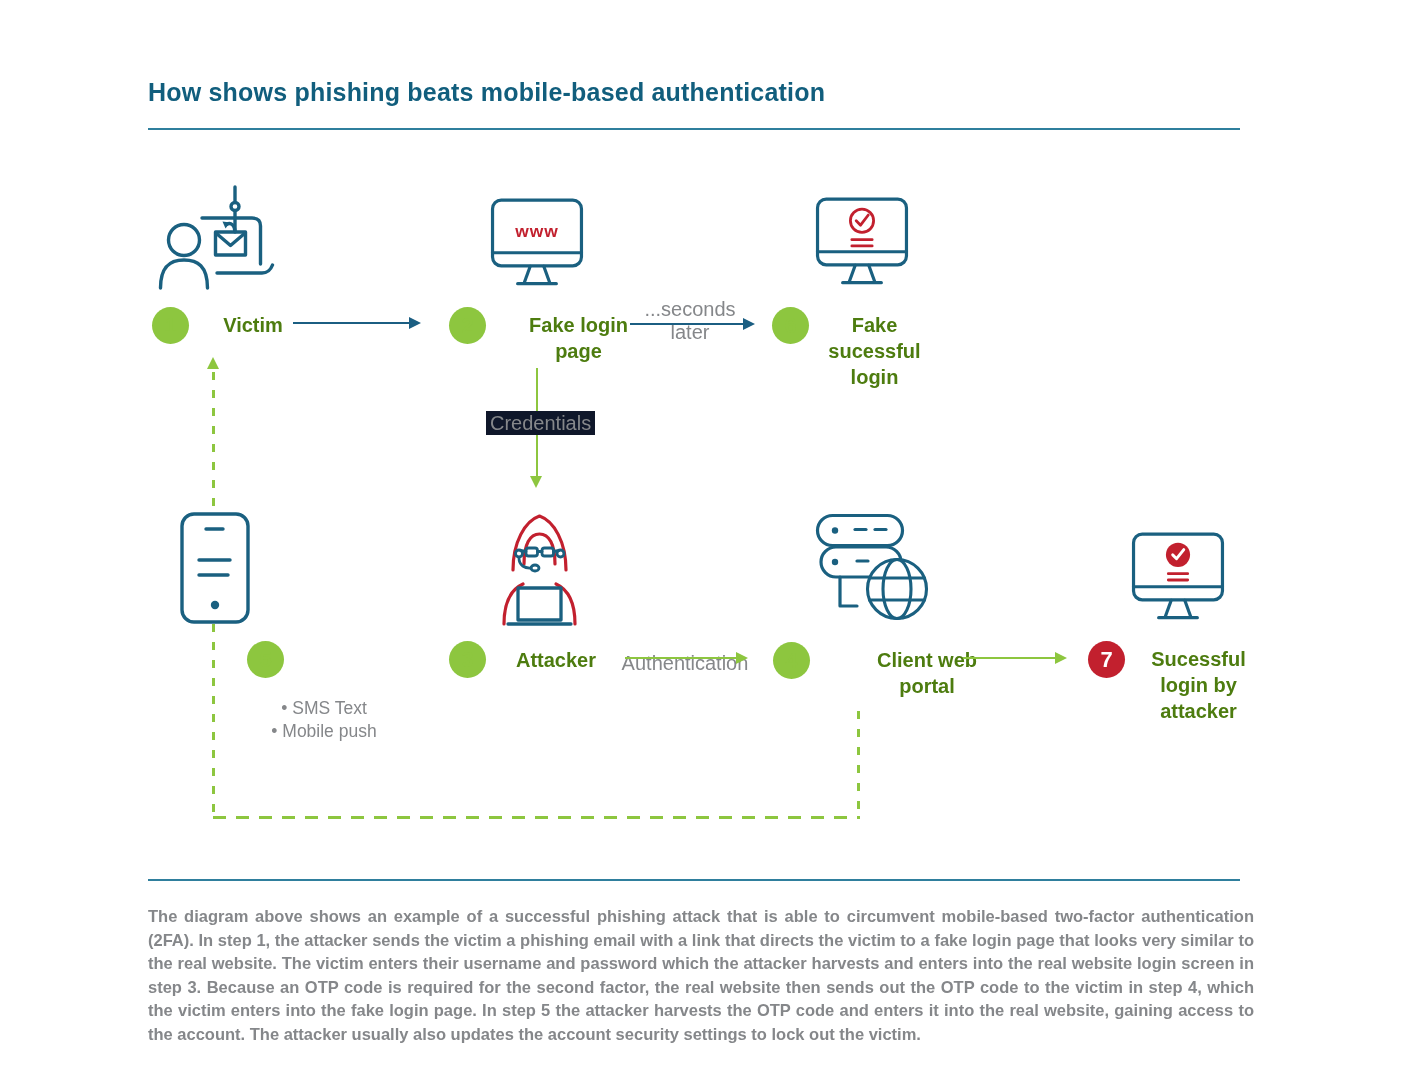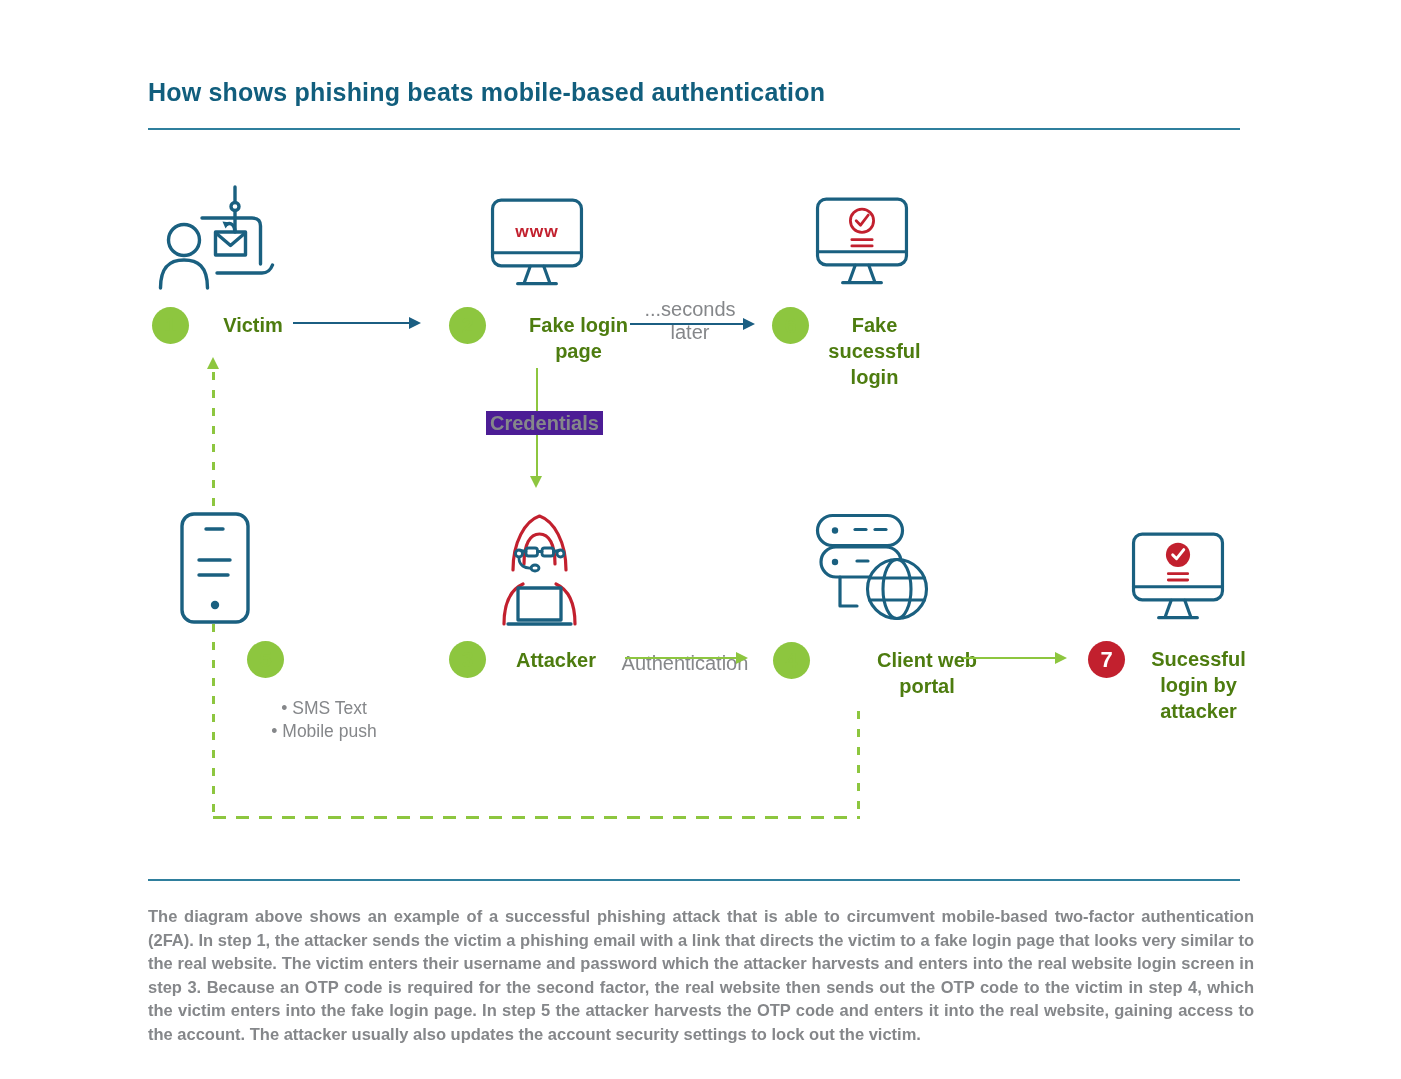--- a/index.html
+++ b/index.html
@@ -49,21 +49,21 @@
   }
   .dash-h {
     position:absolute; height:3px;
     background:repeating-linear-gradient(to right, #8dc63f 0 13px, transparent 13px 23px);
   }
   .tri-up {
     position:absolute; width:0; height:0;
     border-left:6.5px solid transparent; border-right:6.5px solid transparent;
     border-bottom:12px solid #8dc63f;
   }
-  .white-bg { background:#4c1d95; padding:1px 4px;font-weight:bold; }
+  .white-bg { background:#0f172a; padding:1px 4px; }
   .footer {
     position:absolute; left:148px; top:905px; width:1106px;
     color:#85878a; font-weight:bold; font-size:16.5px; line-height:23.5px;
     text-align:justify;
   }
   svg { display:block; }
 </style>
 </head>
 <body>
 

